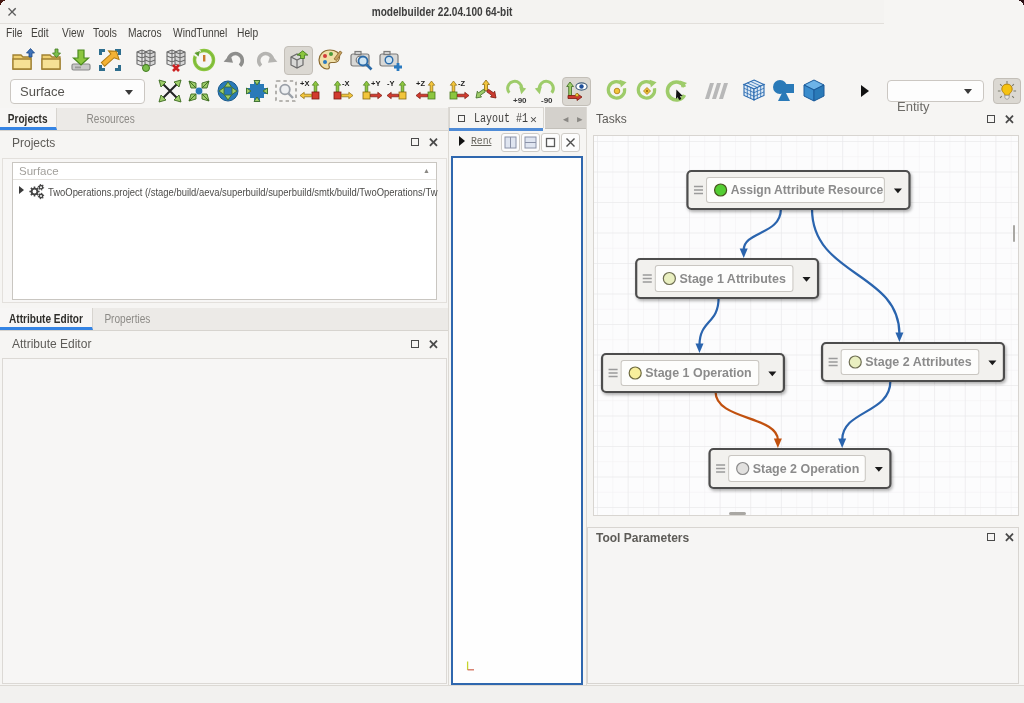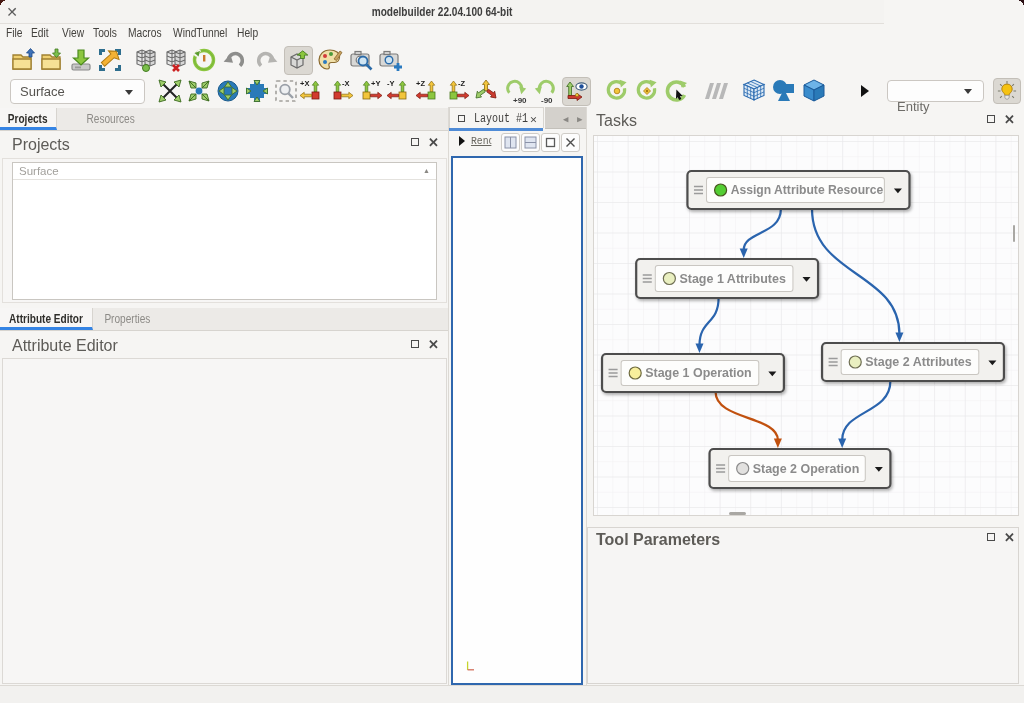--- a/index.html
+++ b/index.html
@@ -19,21 +19,21 @@
 #toolbar2 { left:0; top:76px; width:1024px; height:31px; }
 .ticon { position:absolute; top:2px; width:26px; height:26px; }
 .pressed { background:#dbd8d2; border:1px solid #c3bfb8; border-radius:4px; }
 .combo { position:absolute; background:#fdfdfd; border:1px solid #cbc7c2; border-radius:4px; font-size:13px; color:#55534f; }
 .combo .arr { position:absolute; right:11px; top:50%; margin-top:-2px; width:0; height:0; border-left:4px solid transparent; border-right:4px solid transparent; border-top:5px solid #3a3a3a; }
 
 .tabrow { position:absolute; background:#eceae7; border-bottom:1px solid #d7d4cf; }
 .tab { position:absolute; top:0; height:100%; font-size:12px; line-height:22px; text-align:center; color:#8c8a86; }
 .tab.active { background:#f7f6f5; color:#2f2e2b; font-weight:bold; border-bottom:3px solid #3584e4; border-right:1px solid #d7d4cf; }
 .tab i { font-style:normal; display:inline-block; transform:scaleX(0.84); }
-.dtitle { position:absolute; font-size:16px; color:#5d5b57; }
+.dtitle { position:absolute; font-size:12px; color:#5d5b57; }
 .dbtn { position:absolute; width:10px; height:10px; }
 .float-ico { border:1.5px solid #4a4a4a; width:8px; height:8px; }
 .close-ico { font-size:13px; color:#4a4a4a; line-height:10px; font-weight:bold; }
 .vsep { position:absolute; width:1px; background:#dcd9d4; }
 .vbtn { width:19px; height:19px; background:#fdfdfd; border:1px solid #cfccc7; border-radius:3px; }
 .vbtn svg { display:block; margin:-1px 0 0 -1px; }
 </style>
 </head>
 <body>
 <div id="app">
@@ -345,20 +345,32 @@
     </div>
     <div class="dtitle" style="left:12px;top:29px;">Projects</div>
     <div class="dbtn float-ico" style="left:411px;top:31px;"></div>
     <div class="dbtn close-ico" style="left:428px;top:31px;">✕</div>
     <div class="abs" style="left:2px;top:51px;width:445px;height:145px;background:#f7f6f5;border:1px solid #e3e0dc;"></div>
 
     <div class="abs" style="left:12px;top:55px;width:425px;height:138px;background:#ffffff;border:1px solid #c9c6c1;">
       <div style="height:17px;border-bottom:1px solid #e4e2de;position:relative;">
         <span style="position:absolute;left:6px;top:2px;font-size:11.5px;color:#a2a09c;">Surface</span>
         <span style="position:absolute;right:6px;top:4px;font-size:7px;color:#8a8884;">▲</span>
+      </div>
+      <div style="position:relative;height:18px;margin-top:3px;">
+        <span style="position:absolute;left:6px;top:3px;width:0;height:0;border-top:4px solid transparent;border-bottom:4px solid transparent;border-left:5px solid #3a3a3a;"></span>
+        <svg style="position:absolute;left:15px;top:0px;" width="17" height="17" viewBox="0 0 17 17">
+            <circle cx="6.5" cy="8.5" r="2.9" fill="none" stroke="#454545" stroke-width="1.9"></circle>
+            <path d="M9.90 8.50 L11.60 8.50 M8.90 10.90 L10.11 12.11 M6.50 11.90 L6.50 13.60 M4.10 10.90 L2.89 12.11 M3.10 8.50 L1.40 8.50 M4.10 6.10 L2.89 4.89 M6.50 5.10 L6.50 3.40 M8.90 6.10 L10.11 4.89" stroke="#454545" stroke-width="1.6" fill="none"></path>
+            <circle cx="13" cy="4.2" r="1.7" fill="none" stroke="#454545" stroke-width="1.4"></circle>
+            <path d="M14.93 4.72 L16.09 5.03 M13.52 6.13 L13.83 7.29 M11.59 5.61 L10.74 6.46 M11.07 3.68 L9.91 3.37 M12.48 2.27 L12.17 1.11 M14.41 2.79 L15.26 1.94" stroke="#454545" stroke-width="1.2" fill="none"></path>
+            <circle cx="13" cy="13" r="1.7" fill="none" stroke="#454545" stroke-width="1.4"></circle>
+            <path d="M14.41 14.41 L15.26 15.26 M12.48 14.93 L12.17 16.09 M11.07 13.52 L9.91 13.83 M11.59 11.59 L10.74 10.74 M13.52 11.07 L13.83 9.91 M14.93 12.48 L16.09 12.17" stroke="#454545" stroke-width="1.2" fill="none"></path>
+          </svg>
+        <span style="position:absolute;left:35px;top:3px;font-size:11.5px;color:#4c4b49;white-space:nowrap;display:inline-block;transform:scaleX(0.82);transform-origin:0 50%;">TwoOperations.project (/stage/build/aeva/superbuild/superbuild/smtk/build/TwoOperations/Tw</span>
       </div>
     </div>
 
     <div class="tabrow" style="left:0;top:201px;width:449px;height:23px;">
       <div class="tab active" style="left:0;width:93px;"><i>Attribute Editor</i></div>
       <div class="tab" style="left:94px;width:66px;"><i>Properties</i></div>
     </div>
     <div class="dtitle" style="left:12px;top:230px;">Attribute Editor</div>
     <div class="dbtn float-ico" style="left:411px;top:233px;"></div>
     <div class="dbtn close-ico" style="left:428px;top:233px;">✕</div>

